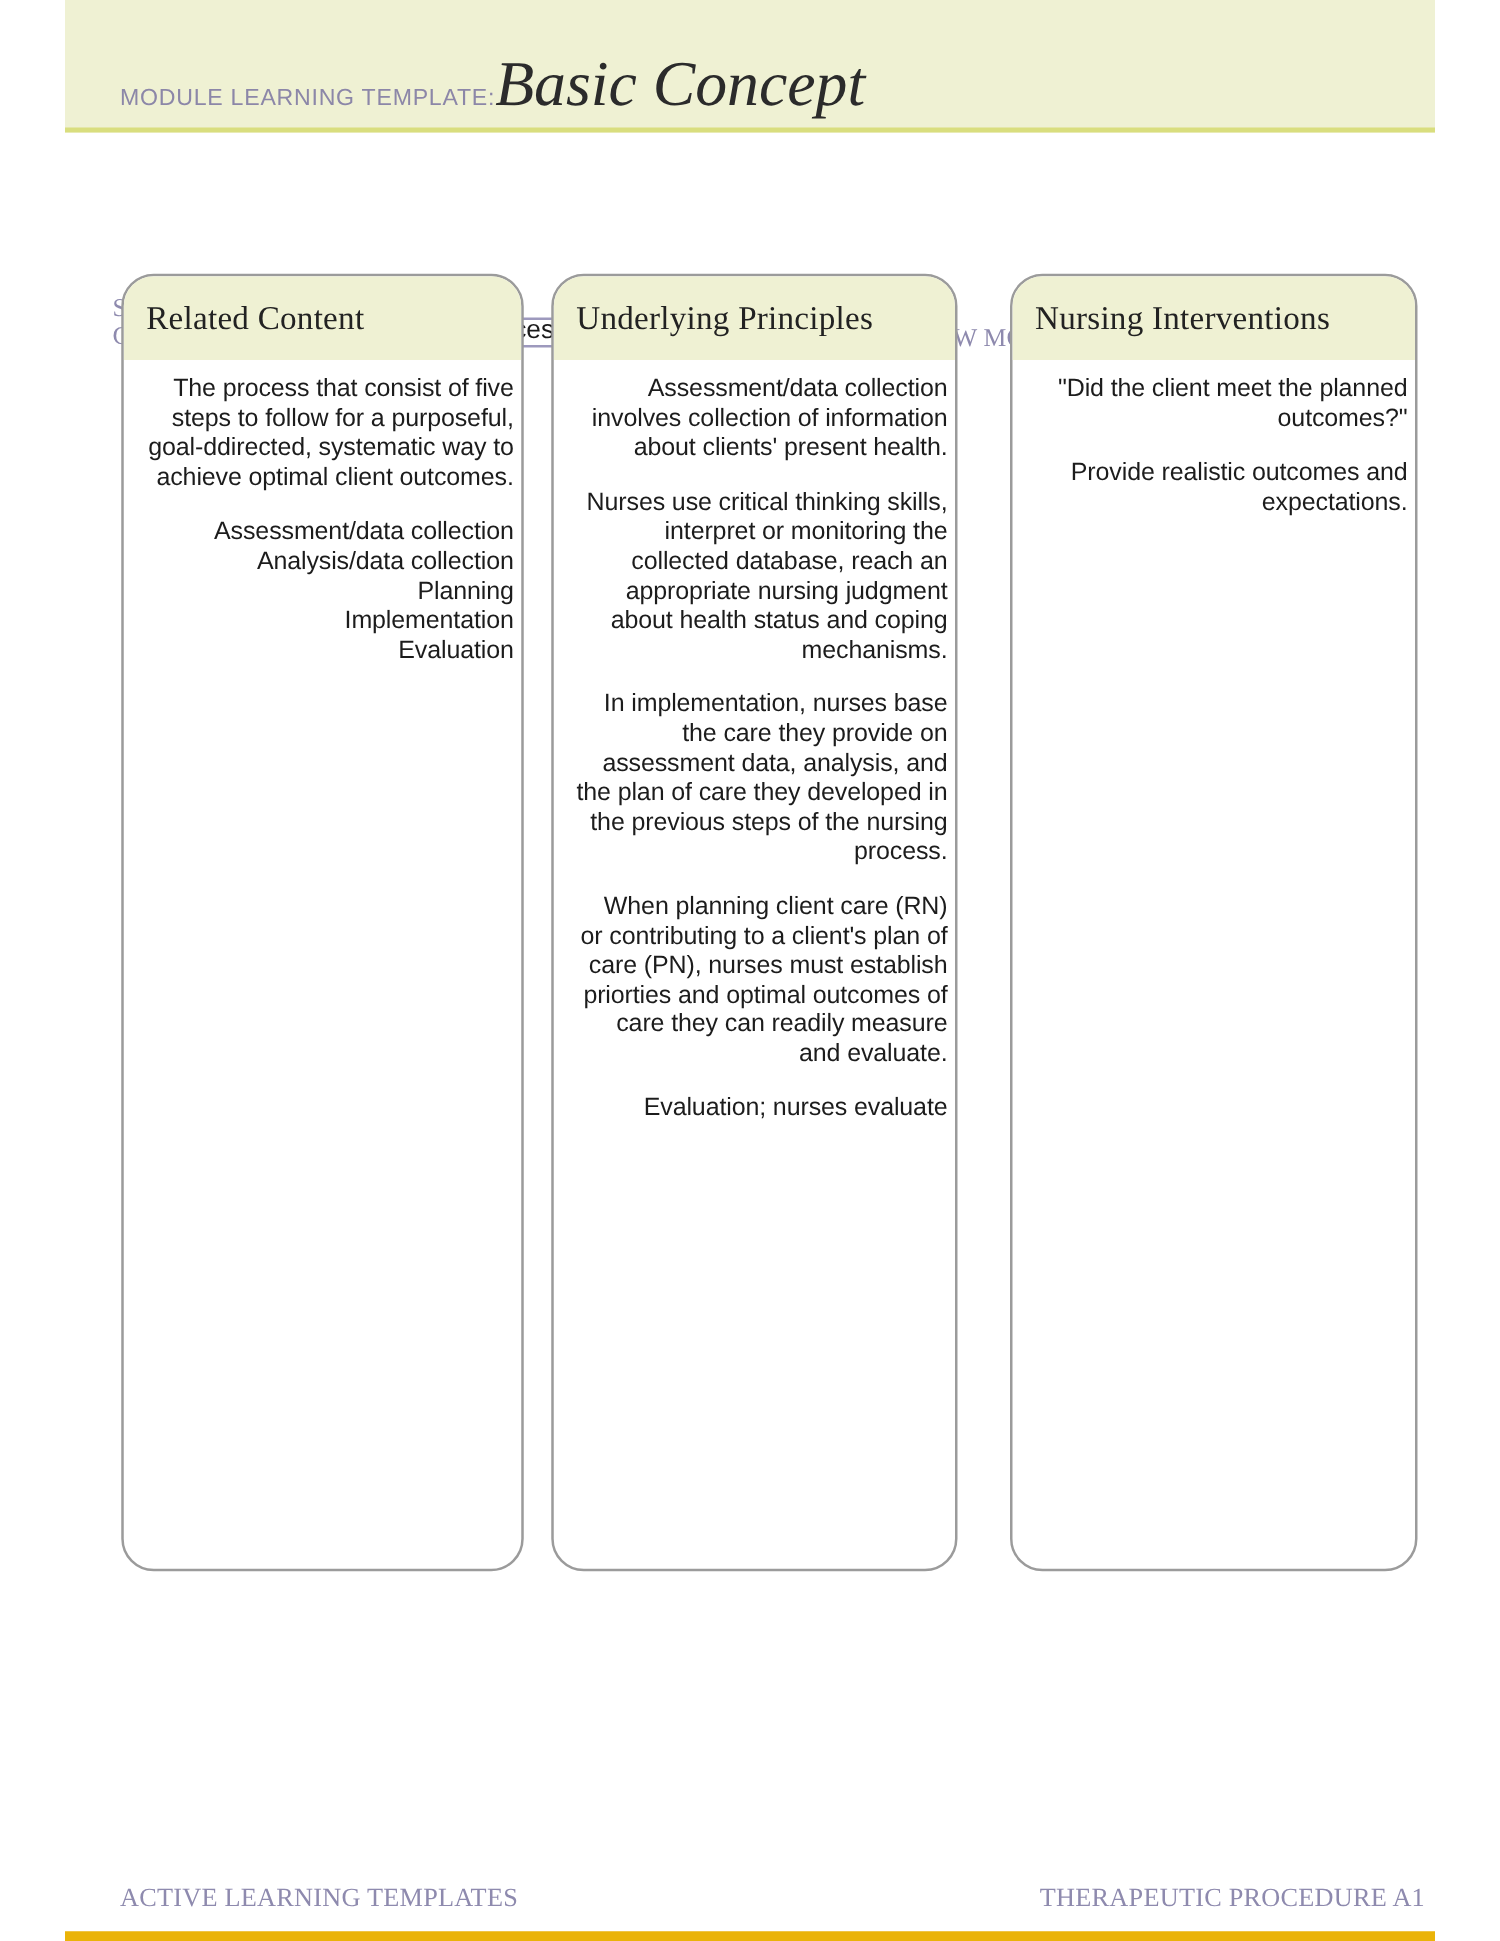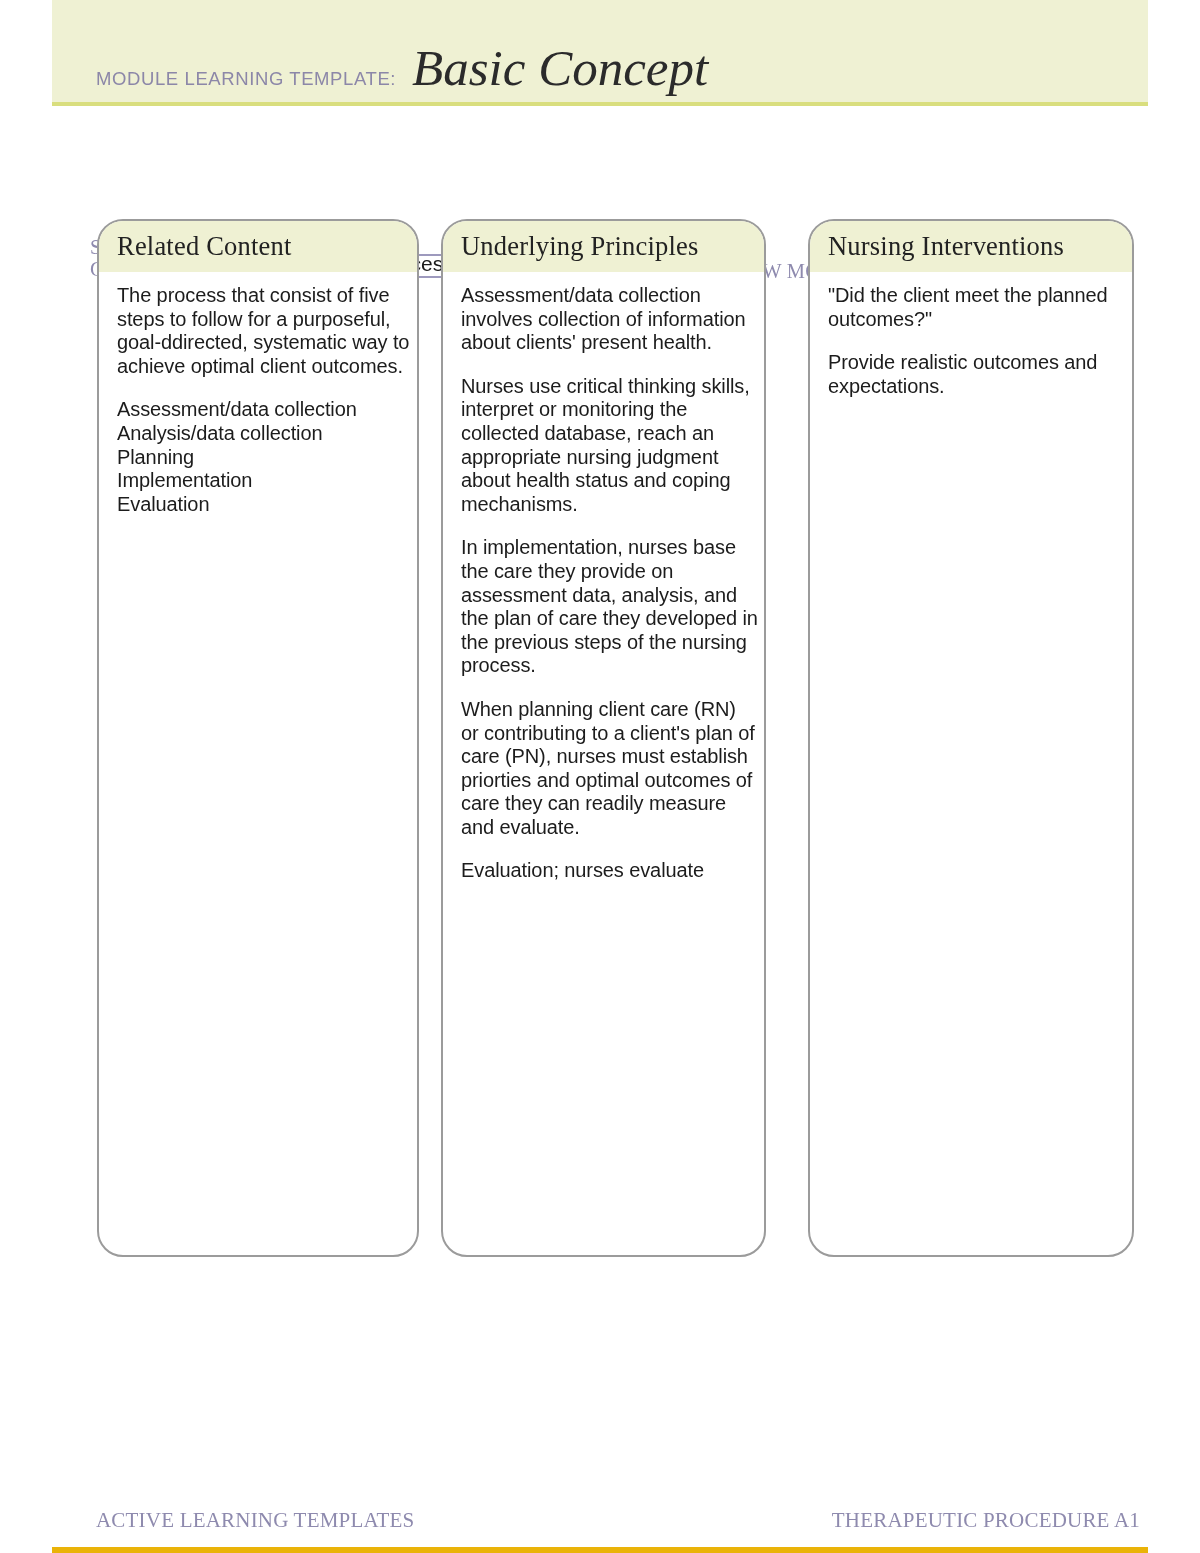--- a/index.html
+++ b/index.html
@@ -39,21 +39,21 @@
     color: #8c87a8;
     font-weight: 400;
     white-space: nowrap;
     padding-bottom: 3px;
   }
   #template-name {
     font-family: "Liberation Serif", serif;
     font-style: italic;
     font-size: 51px;
     color: #2b2b2b;
-    margin-left: 16px;
+    margin-left: 0;
     white-space: nowrap;
     line-height: 1;
   }
 
   
   #fields {
     position: absolute;
     left: 0;
     top: 104px;
     width: 1200px;
@@ -108,21 +108,21 @@
     border-radius: 26px;
     background: #ffffff;
     box-sizing: border-box;
     overflow: hidden;
   }
   #card-0 { left: 97px;  width: 322px; }
   #card-1 { left: 441px; width: 325px; }
   #card-2 { left: 788px; width: 326px; margin-left: 20px; }
 
   .card-header {
-    height: 51px;
+    height: 67px;
     background: #eff1d3;
     display: flex;
     align-items: center;
     padding-left: 18px;
     box-sizing: border-box;
   }
   .card-title {
     font-family: "Liberation Serif", serif;
     font-size: 26.5px;
     color: #222222;
@@ -134,31 +134,32 @@
     box-sizing: border-box;
   }
   .card-para {
     font-family: "Liberation Sans", sans-serif;
     font-size: 20px;
     line-height: 23.6px;
     color: #1c1c1c;
     margin: 0 0 20px 0;
     white-space: pre-wrap;
     letter-spacing: -0.1px;
+    text-align: right;
   }
   .card-para:last-child { margin-bottom: 0; }
 
   
   #footer {
     position: absolute;
     left: 52px;
     bottom: 0;
     width: 1096px;
     height: 52px;
-    border-bottom: 6px solid #eab308;
+    border-bottom: 8px solid #eab308;
     box-sizing: border-box;
   }
   .footer-text {
     position: absolute;
     bottom: 14px;
     font-family: "Liberation Serif", serif;
     font-size: 21px;
     color: #8e8aae;
     letter-spacing: 0.2px;
     white-space: nowrap;

